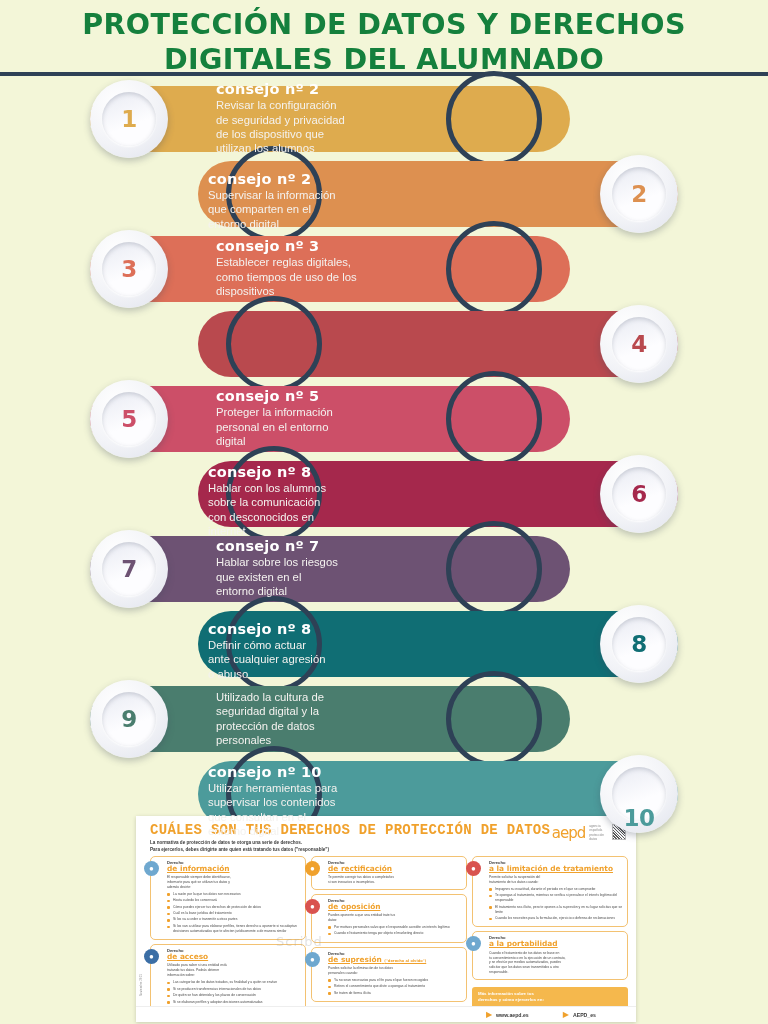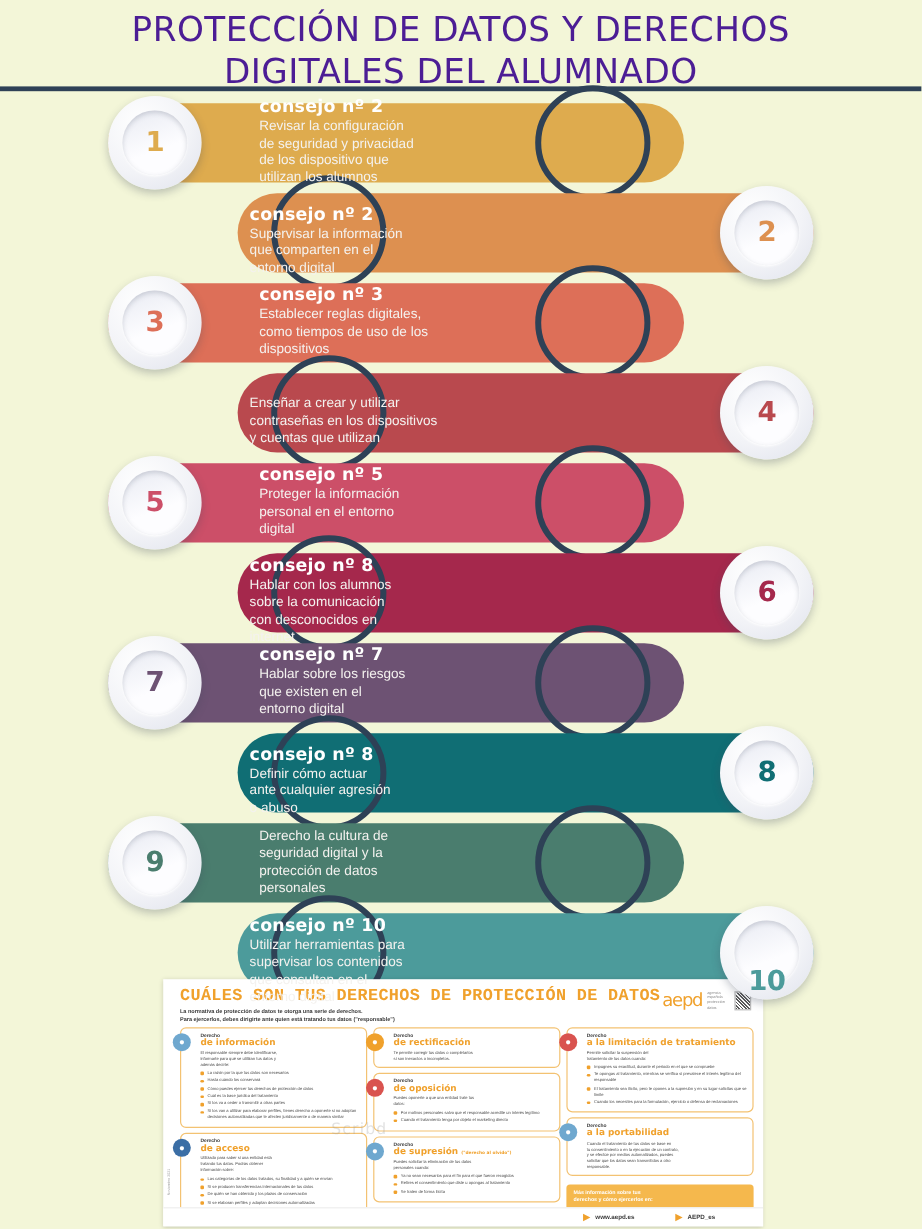--- a/index.html
+++ b/index.html
@@ -7,22 +7,22 @@
     width: 768px; height: 1024px;
     background: #f3f6d8;
     font-family: "Liberation Sans", sans-serif;
     overflow: hidden;
   }
   .page { position: relative; width: 768px; height: 1024px; background: #f3f6d8; }
 
   
   .header { padding: 8px 40px 0; text-align: center; }
   .header h1 {
-    font-size: 28.5px; line-height: 1.22; font-weight: normal;
-    color: #4c1d95; letter-spacing: 0.4px;
+    font-size: 28.5px; line-height: 1.22; font-weight: bold;
+    color: #15803d; letter-spacing: 0.4px;
     font-family: "DejaVu Sans", sans-serif;
   }
   .title-rule {
     position: absolute; left: 0; top: 72px; width: 768px; height: 4px;
     background: #2e4156;
   }
 
   
   .tips { position: relative; margin-top: 8px; height: 740px; }
   .tip {
@@ -87,21 +87,21 @@
   .doc-head { padding: 6px 10px 2px 14px; display: flex; align-items: flex-start; }
   .doc-head-texts { flex: 1; }
   .doc-title {
     font-family: Liberation Mono, monospace;
     color: #f0a12c; font-weight: bold; font-size: 14px; letter-spacing: .3px;
   }
   .doc-sub {
     color: #3a3a3a; font-size: 4.6px; line-height: 1.5; font-weight: bold;
     margin-top: 2px; white-space: pre-line;
   }
-  .aepd-logo { display: flex; align-items: flex-end; gap: 4px; padding-top: 2px; }
+  .aepd-logo { display: flex; align-items: flex-start; gap: 4px; padding-top: 2px; }
   .aepd-word {
     font-family: "DejaVu Sans", sans-serif; font-size: 15px; color: #f0a12c;
     letter-spacing: -1px; font-weight: normal;
   }
   .aepd-tag { font-size: 3.2px; line-height: 1.35; color: #8a8a8a; white-space: pre-line; }
   .aepd-seal { width: 14px; height: 16px; border: .5px solid #bbb; background:
      repeating-linear-gradient(45deg,#5a5a5a 0 1px,#fff 1px 2px); margin-left: 4px; }
 
   .doc-cols { display: flex; gap: 5px; padding: 0 8px 4px 14px; }
   .doc-col { flex: 1; display: flex; flex-direction: column; gap: 4px; }
@@ -111,21 +111,21 @@
   }
   .right-icon {
     position: absolute; left: -7px; top: 4px;
     width: 15px; height: 15px; border-radius: 50%;
     display: flex; align-items: center; justify-content: center;
     font-size: 8px; color: #fff;
   }
   .rc-label { font-size: 4.1px; font-weight: bold; color: #3a3a3a; }
   .rc-name {
     font-family: "DejaVu Sans", sans-serif;
-    font-size: 7.4px; font-weight: bold; color: #f0a12c; line-height: 1.1;
+    font-size: 7.4px; font-weight: bold; color: #f0a12c; line-height: 1.1; text-decoration: underline;
   }
   .rc-name .note { font-size: 3.6px; color: #f0a12c; }
   .rc-body { font-size: 3.4px; line-height: 1.45; color: #4a4a4a; margin-top: 2px; white-space: pre-line; }
   .rc-list { margin-top: 2px; }
   .rc-li { font-size: 3.4px; line-height: 1.45; color: #4a4a4a; padding-left: 6px; position: relative; margin-bottom: 1.5px; }
   .rc-li:before { content:""; position:absolute; left:0; top:1.6px; width:2.6px; height:2.6px; background:#f0a12c; border-radius:1px; }
 
   .callout {
     background: #f5b84d; border-radius: 3px; padding: 4px 6px; margin-top: 3px;
   }
@@ -209,23 +209,20 @@
         </div>
       </div>
       <div class="tip right" style="top: 225px; background: rgb(185, 73, 78);">
         <div class="arc"></div>
         <div class="badge">
           <div class="inner">
             <span class="num" style="color: rgb(185, 73, 78);">4</span>
           </div>
         </div>
         <div class="tip-text">
-          <div class="tip-desc">Enseñar a crear y utilizar
-contraseñas en los dispositivos
-y cuentas que utilizan</div>
         </div>
       </div>
       <div class="tip left" style="top: 300px; background: rgb(204, 79, 104);">
         <div class="arc"></div>
         <div class="badge">
           <div class="inner">
             <span class="num" style="color: rgb(204, 79, 104);">5</span>
           </div>
         </div>
         <div class="tip-text">
@@ -279,21 +276,21 @@
         </div>
       </div>
       <div class="tip left" style="top: 600px; background: rgb(74, 125, 110);">
         <div class="arc"></div>
         <div class="badge">
           <div class="inner">
             <span class="num" style="color: rgb(74, 125, 110);">9</span>
           </div>
         </div>
         <div class="tip-text">
-          <div class="tip-desc">Derecho la cultura de
+          <div class="tip-desc">Utilizado la cultura de
 seguridad digital y la
 protección de datos
 personales</div>
         </div>
       </div>
       <div class="tip right" style="top: 675px; background: rgb(76, 155, 155);">
         <div class="arc"></div>
         <div class="badge">
           <div class="inner">
             <span class="num" style="color: rgb(76, 155, 155); margin-top: 48px;">10</span>

